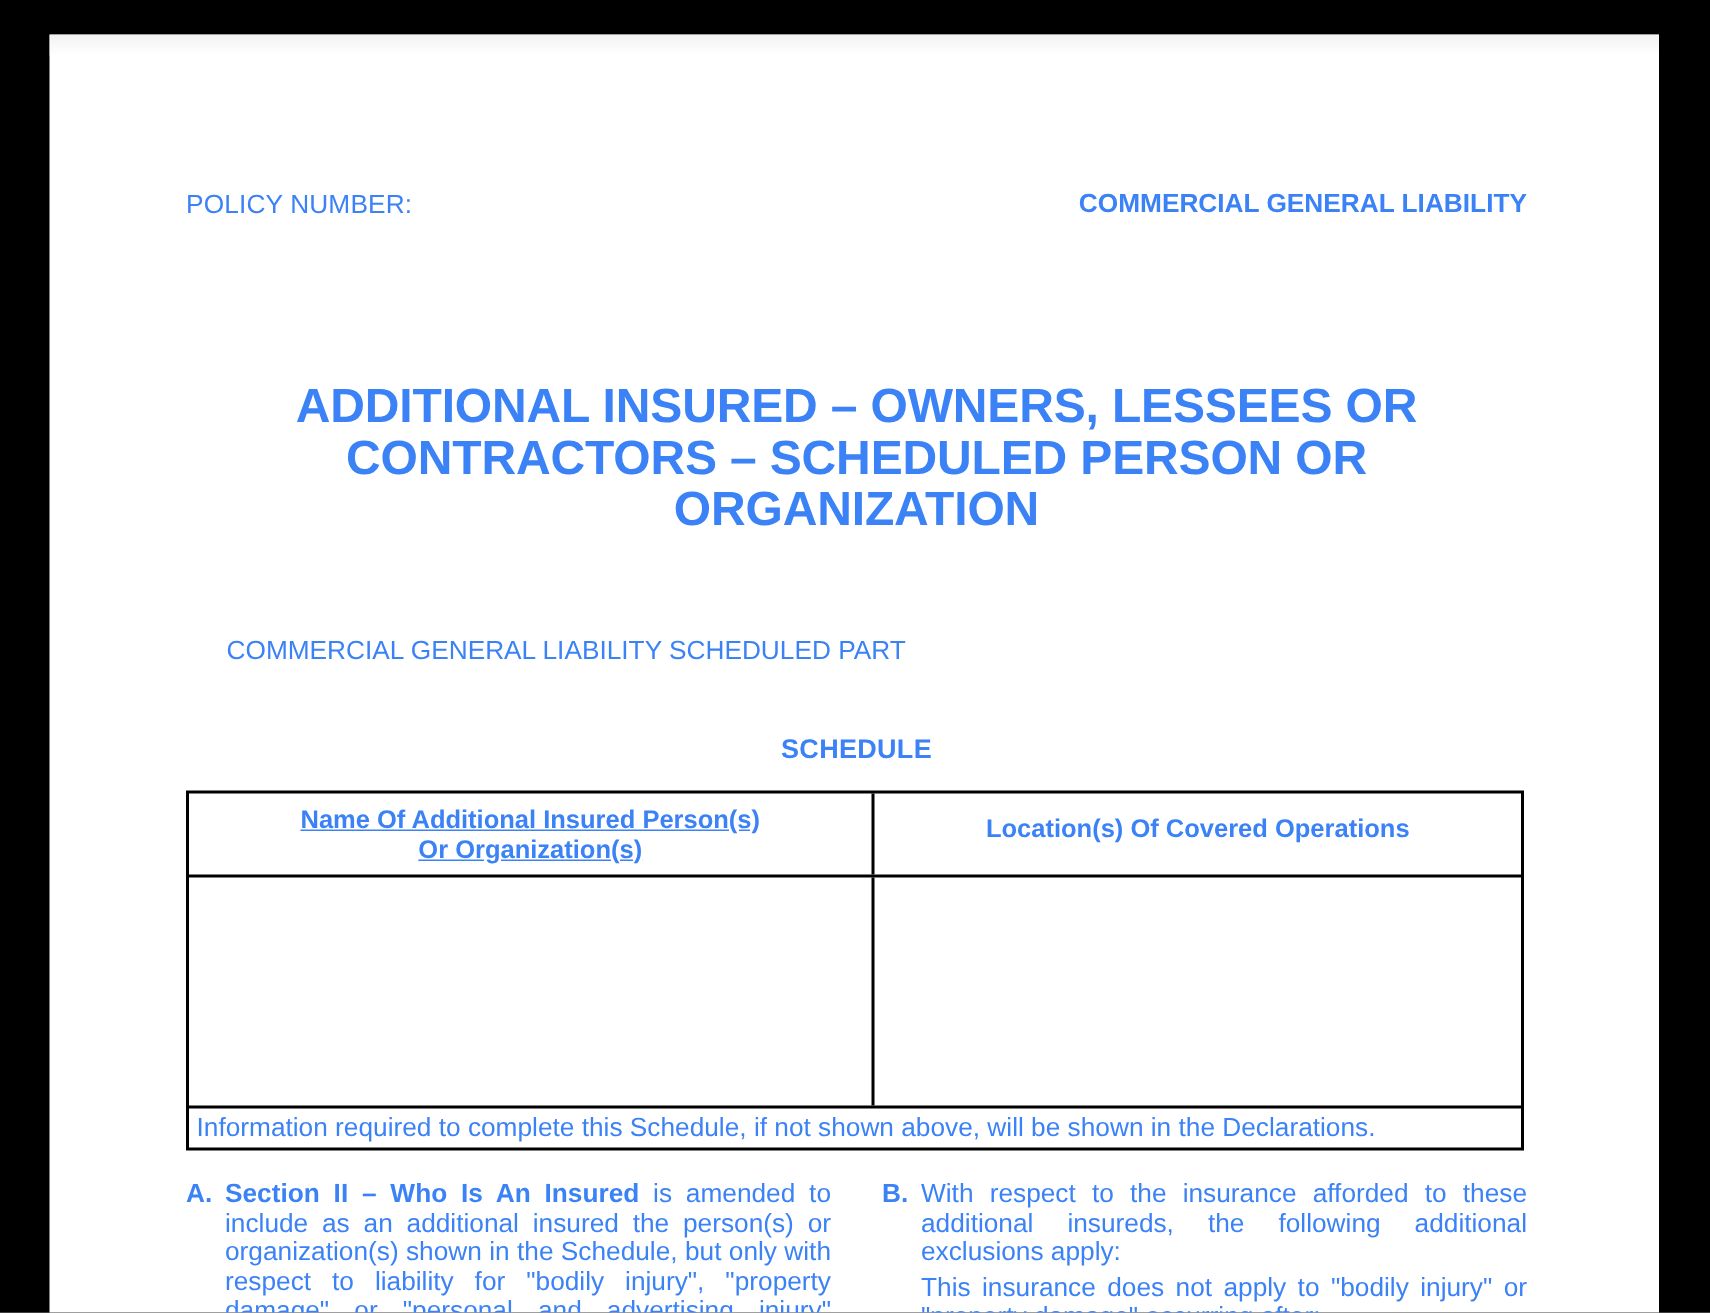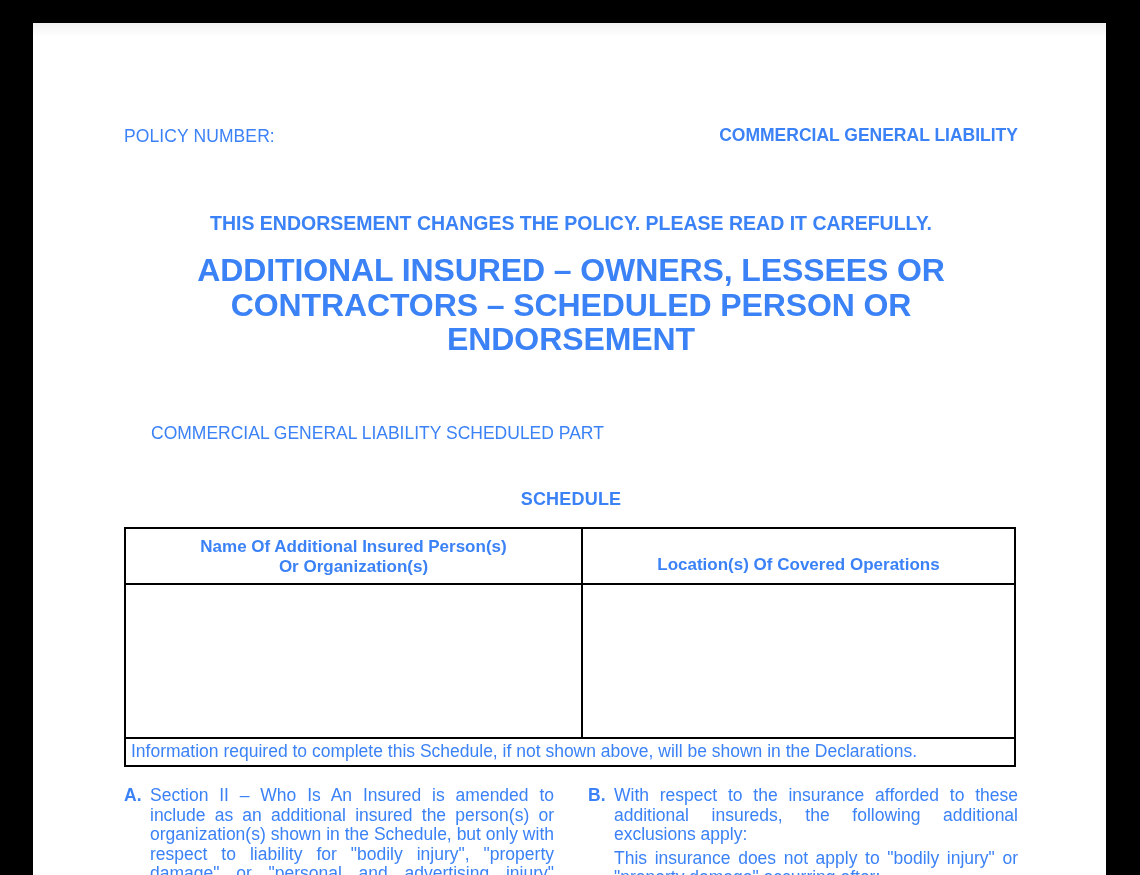--- a/index.html
+++ b/index.html
@@ -135,38 +135,39 @@
   }
   .sched-body {
     display: flex;
     height: 152px;
     border-bottom: 2px solid #000000;
   }
   .sched-col-left {
     width: 457px;
     box-sizing: border-box;
     border-right: 2px solid #000000;
+    text-decoration: underline;
   }
   .sched-col-right {
     flex: 1;
     box-sizing: border-box;
   }
   .sched-head .sched-col-left,
   .sched-head .sched-col-right {
     padding: 8px 6px 7px;
     text-align: center;
     font-weight: bold;
     font-size: 17px;
     line-height: 1.15;
   }
   .sched-head .sched-col-right {
     display: flex;
     align-items: flex-end;
     justify-content: center;
-    padding-bottom: 9px;
+    padding-bottom: 21px;
   }
   .sched-cell-content {
     position: relative;
     width: 100%;
     height: 100%;
   }
 
   .sched-note {
     padding: 3px 4px 4px 5px;
     font-size: 17.5px;
@@ -198,21 +199,21 @@
     width: 26px;
     flex: 0 0 26px;
     white-space: nowrap;
   }
   .clause-text {
     flex: 1;
     text-align: justify;
     text-justify: inter-word;
   }
   .clause-lead {
-    font-weight: normal;
+    font-weight: bold;
   }
   .sub-para {
     margin-left: 26px;
     margin-bottom: 4px;
     text-align: justify;
   }
 </style>
 </head>
 <body>
 
@@ -221,26 +222,25 @@
 
   <div id="doc-body">
 
     <div class="header-row">
       <div class="policy-number">POLICY NUMBER:</div>
       <div class="header-right">
         <div>COMMERCIAL GENERAL LIABILITY</div>
       </div>
     </div>
 
-    <div class="notice">THIS ENDORSEMENT CHANGES THE POLICY.  PLEASE READ IT CAREFULLY.</div>
 
     <div class="doc-title">
       <div>ADDITIONAL INSURED – OWNERS, LESSEES OR</div>
       <div>CONTRACTORS – SCHEDULED PERSON OR</div>
-      <div>ENDORSEMENT</div>
+      <div>ORGANIZATION</div>
     </div>
 
     <div class="coverage-part">COMMERCIAL GENERAL LIABILITY SCHEDULED PART</div>
 
     <div class="schedule-heading">SCHEDULE</div>
 
     <div class="schedule-table">
 
       <div class="sched-head">
         <div class="sched-col-left">

